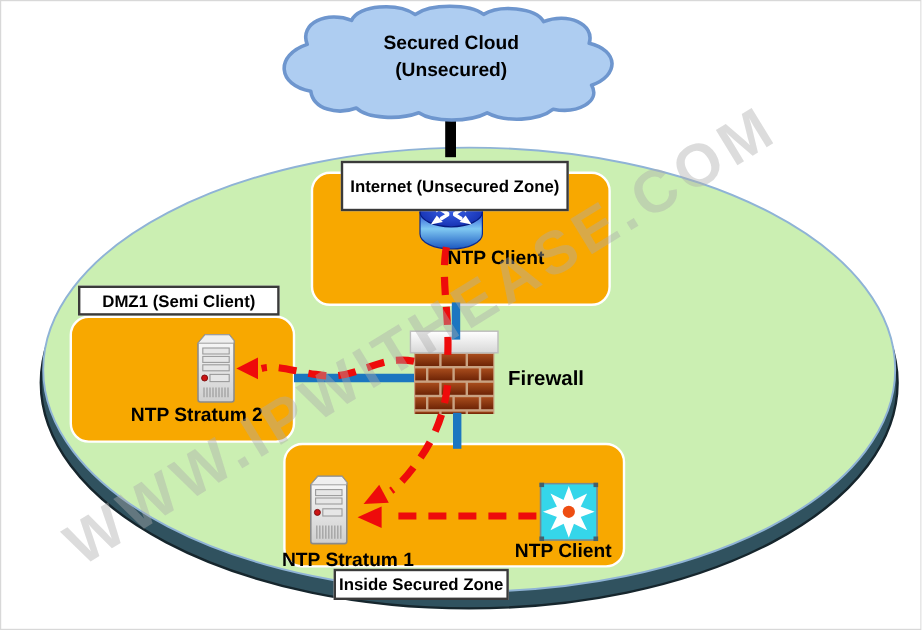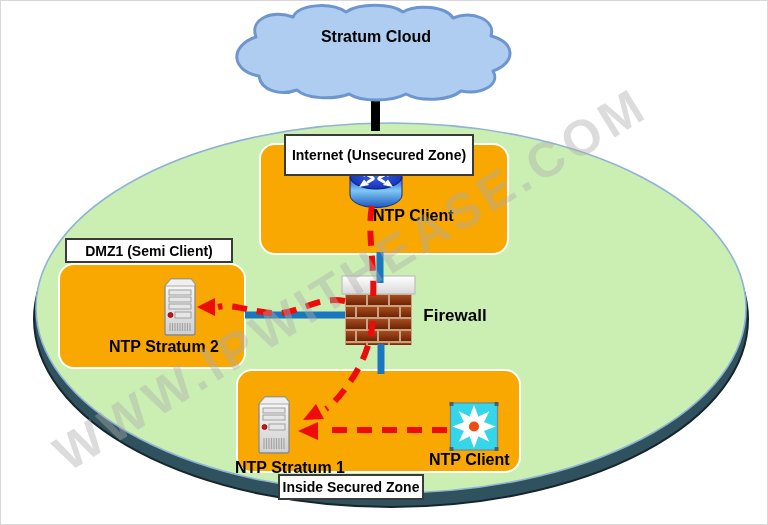--- a/index.html
+++ b/index.html
@@ -37,21 +37,22 @@
     <ellipse cx="390" cy="307" rx="355" ry="185" fill="#CBEFB2" stroke="#8fb3d6" stroke-width="1.6"></ellipse>
     <rect x="370" y="93" width="9" height="37" fill="#000000"></rect>
     <path d="M 258,75 C 230,70 228,45 255,36 C 248,18 272,8 292,16
              C 298,3 330,1 345,11 C 358,2 390,2 402,11 C 415,3 445,5 452,17
              C 472,9 495,19 490,35 C 515,41 515,62 492,70 C 500,84 480,94 460,90
              C 448,100 420,101 405,93 C 390,101 360,101 348,93
              C 332,99 305,98 296,89 C 280,95 260,90 258,75 Z" fill="#AECDF1" stroke="#6E96CE" stroke-width="3" stroke-linejoin="round"></path>
   </svg>
 
   <div id="cloud-text">
-    <div>Stratum Cloud</div>
+    <div>Secured Cloud</div>
+    <div>(Unsecured)</div>
   </div>
 
   <div class="zone-box" style="left:258px; top:142px; width:250px; height:112px;"></div>
   <div class="zone-box" style="left:57px; top:262px; width:188px; height:106px;"></div>
   <div class="zone-box" style="left:235px; top:368px; width:285px; height:104px;"></div>
 
   <div class="icon" style="left:346px; top:160px; width:58px; height:52px;">
     <svg viewBox="0 0 58 52" width="58" height="52">
       <defs>
         <linearGradient id="rbody" x1="0" y1="0" x2="0" y2="1">

